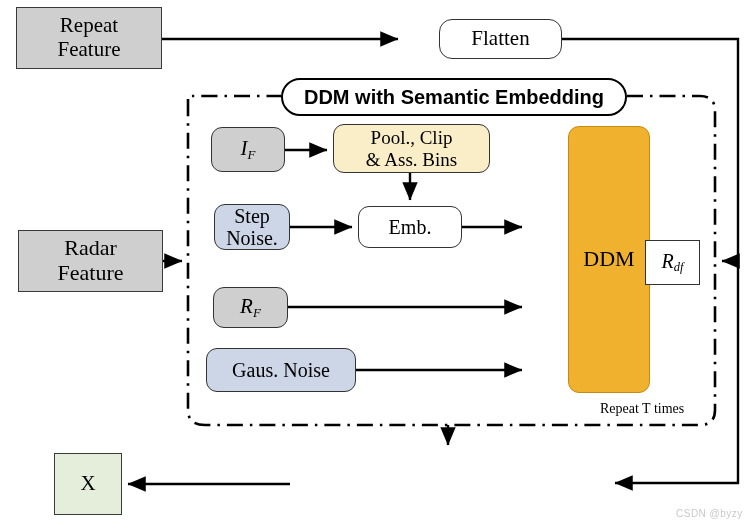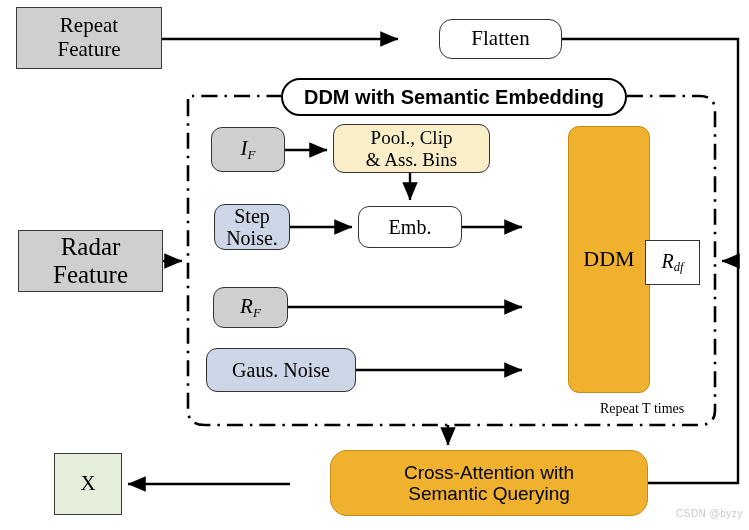--- a/index.html
+++ b/index.html
@@ -68,21 +68,21 @@
              L205,425 Q188,425 188,410 L188,115" stroke="#000" stroke-width="2.6" fill="none" stroke-dasharray="16 7 2.5 7" stroke-linecap="butt"></path>
   </svg>
 
   <div class="box sq gray" style="left:16px;top:7px;width:146px;height:62px;font-size:21px;">
     <span>
       <span>Repeat</span><br>
       <span>Feature</span>
     </span>
   </div>
 
-  <div class="box sq gray" style="left:18px;top:230px;width:145px;height:62px;font-size:25px;">
+  <div class="box sq gray" style="left:18px;top:230px;width:145px;height:62px;font-size:22px;">
     <span>
       <span>Radar</span><br>
       <span>Feature</span>
     </span>
   </div>
 
   <div class="box rr white" style="left:404px;top:19px;width:123px;height:40px;font-size:21px;border-radius:13px;margin-left:35px;">
     <span>Flatten</span>
   </div>
 
@@ -121,26 +121,20 @@
   </div>
 
   <div class="box orange" style="left:528px;top:126px;width:82px;height:267px;border-radius:11px;font-size:22px;">
     <span>DDM</span>
   </div>
 
   <div class="box rr white" style="left:645px;top:240px;width:55px;height:45px;font-size:20px;border-radius:0;">
     <span class="ital"><span>R</span><span class="sub">df</span></span>
   </div>
 
-  <div class="box orange sans" style="left:290px;top:450px;width:318px;height:66px;border-radius:17px;font-size:19px;font-weight:normal;">
-    <span>
-      <span>Cross-Attention with</span><br>
-      <span>Semantic Querying</span>
-    </span>
-  </div>
 
   <div class="box sq green" style="left:54px;top:453px;width:68px;height:62px;font-size:21px;">
     <span>X</span>
   </div>
 
   <div class="box" style="left:600px;top:400px;width:98px;height:18px;font-size:14px;justify-content:flex-start;">
     <span>Repeat T times</span>
   </div>
 
   <div class="wm" style="left:676px;top:508px;">CSDN @byzy</div>

